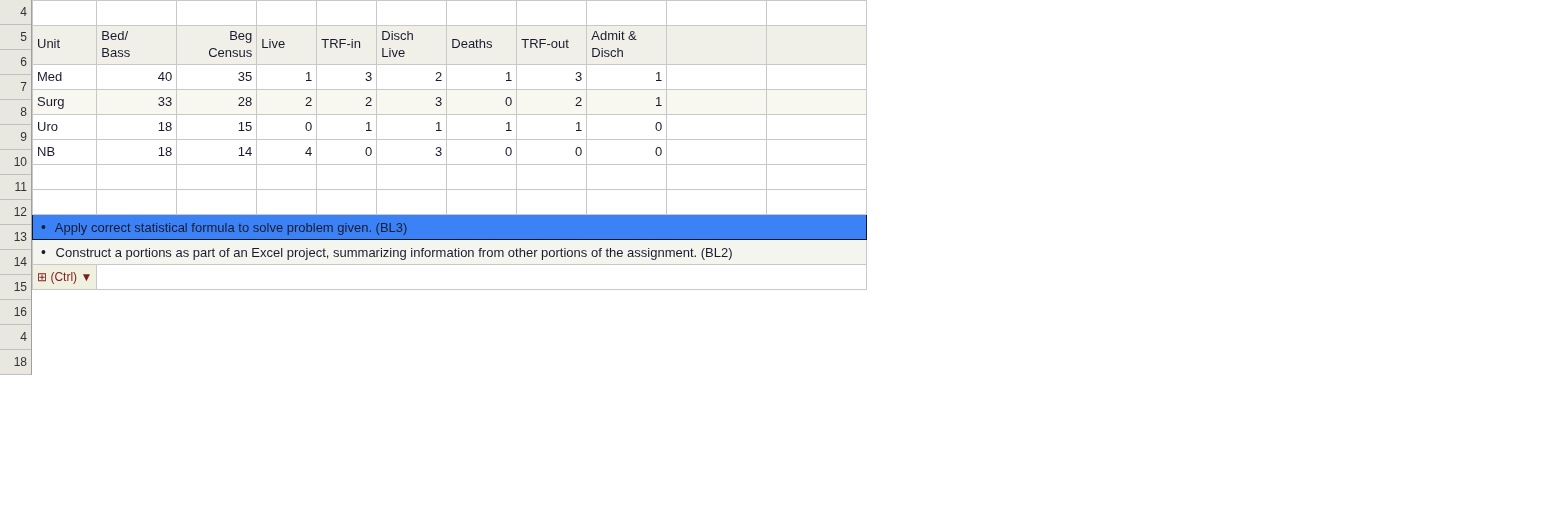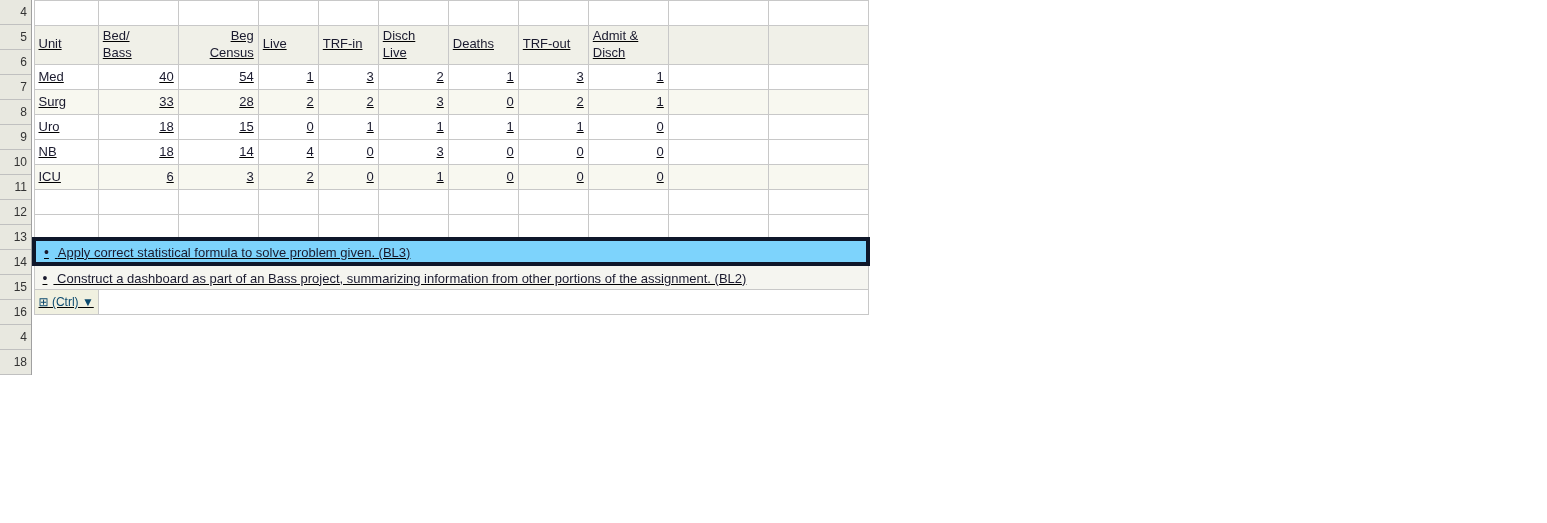--- a/index.html
+++ b/index.html
@@ -40,21 +40,20 @@
       position: absolute;
       left: 32px;
       top: 0;
       right: 0;
       bottom: 0;
       overflow: hidden;
     }
     table.spreadsheet {
       border-collapse: collapse;
       table-layout: fixed;
-      text-decoration: underline;
     }
     table.spreadsheet td {
       border: 1px solid #c8c8c8;
       height: 25px;
       padding: 2px 4px;
       vertical-align: middle;
       white-space: nowrap;
       overflow: hidden;
       font-size: 13px;
       color: #1a1a2e;
@@ -144,21 +143,21 @@
         <td class="col-deaths header-cell">Deaths</td>
         <td class="col-trfout header-cell">TRF-out</td>
         <td class="col-admitdisch header-cell">Admit &amp;<br>Disch</td>
         <td class="col-extra header-cell"></td>
         <td class="col-extra header-cell"></td>
       </tr>
 
       <tr class="row-white">
         <td class="col-unit label-cell">Med</td>
         <td class="col-bed data-cell">40</td>
-        <td class="col-beg data-cell">54</td>
+        <td class="col-beg data-cell">35</td>
         <td class="col-admit data-cell">1</td>
         <td class="col-trfin data-cell">3</td>
         <td class="col-disch data-cell">2</td>
         <td class="col-deaths data-cell">1</td>
         <td class="col-trfout data-cell">3</td>
         <td class="col-admitdisch data-cell">1</td>
         <td class="col-extra"></td>
         <td class="col-extra"></td>
       </tr>
 
@@ -200,33 +199,20 @@
         <td class="col-admit data-cell">4</td>
         <td class="col-trfin data-cell">0</td>
         <td class="col-disch data-cell">3</td>
         <td class="col-deaths data-cell">0</td>
         <td class="col-trfout data-cell">0</td>
         <td class="col-admitdisch data-cell">0</td>
         <td class="col-extra"></td>
         <td class="col-extra"></td>
       </tr>
 
-      <tr class="row-shaded">
-        <td class="col-unit label-cell">ICU</td>
-        <td class="col-bed data-cell">6</td>
-        <td class="col-beg data-cell">3</td>
-        <td class="col-admit data-cell">2</td>
-        <td class="col-trfin data-cell">0</td>
-        <td class="col-disch data-cell">1</td>
-        <td class="col-deaths data-cell">0</td>
-        <td class="col-trfout data-cell">0</td>
-        <td class="col-admitdisch data-cell">0</td>
-        <td class="col-extra"></td>
-        <td class="col-extra"></td>
-      </tr>
 
       <tr class="row-white empty-row">
         <td class="col-unit"></td>
         <td class="col-bed"></td>
         <td class="col-beg"></td>
         <td class="col-admit"></td>
         <td class="col-trfin"></td>
         <td class="col-disch"></td>
         <td class="col-deaths"></td>
         <td class="col-trfout"></td>
@@ -243,35 +229,35 @@
         <td class="col-trfin"></td>
         <td class="col-disch"></td>
         <td class="col-deaths"></td>
         <td class="col-trfout"></td>
         <td class="col-admitdisch"></td>
         <td class="col-extra"></td>
         <td class="col-extra"></td>
       </tr>
 
       <tr class="row-white">
-        <td colspan="11" style="border:4px solid #0f172a; background:#7dd3fc; padding: 2px 8px; height:25px;">
+        <td colspan="11" style="border:1px solid #0f172a; background:#3b82f6; padding: 2px 8px; height:25px;">
           <span style="margin-right: 6px; font-size: 14px;">•</span>
           <span>Apply correct statistical formula to solve problem given. (BL3)</span>
         </td>
       </tr>
 
       <tr class="row-white">
         <td colspan="11" style="border:1px solid #c8c8c8; background:#f5f5f0; padding: 2px 8px; height:25px;">
           <span style="margin-right: 6px; font-size: 14px;">•</span>
-          <span>Construct a dashboard as part of an Bass project, summarizing information from other portions of the assignment. (BL2)</span>
+          <span>Construct a portions as part of an Excel project, summarizing information from other portions of the assignment. (BL2)</span>
         </td>
       </tr>
 
       <tr class="row-white">
         <td class="col-unit" style="border:1px solid #c8c8c8; background:#f0f0e0; padding:2px 4px;">
-          <span style="font-size:12px; color:#0c4a6e;">⊞ (Ctrl) ▼</span>
+          <span style="font-size:12px; color:#7f1d1d;">⊞ (Ctrl) ▼</span>
         </td>
         <td colspan="10" style="border:1px solid #c8c8c8; background:#ffffff;"></td>
       </tr>
     </tbody>
       </table>
   </div>
 </div>
 
 </body></html>

